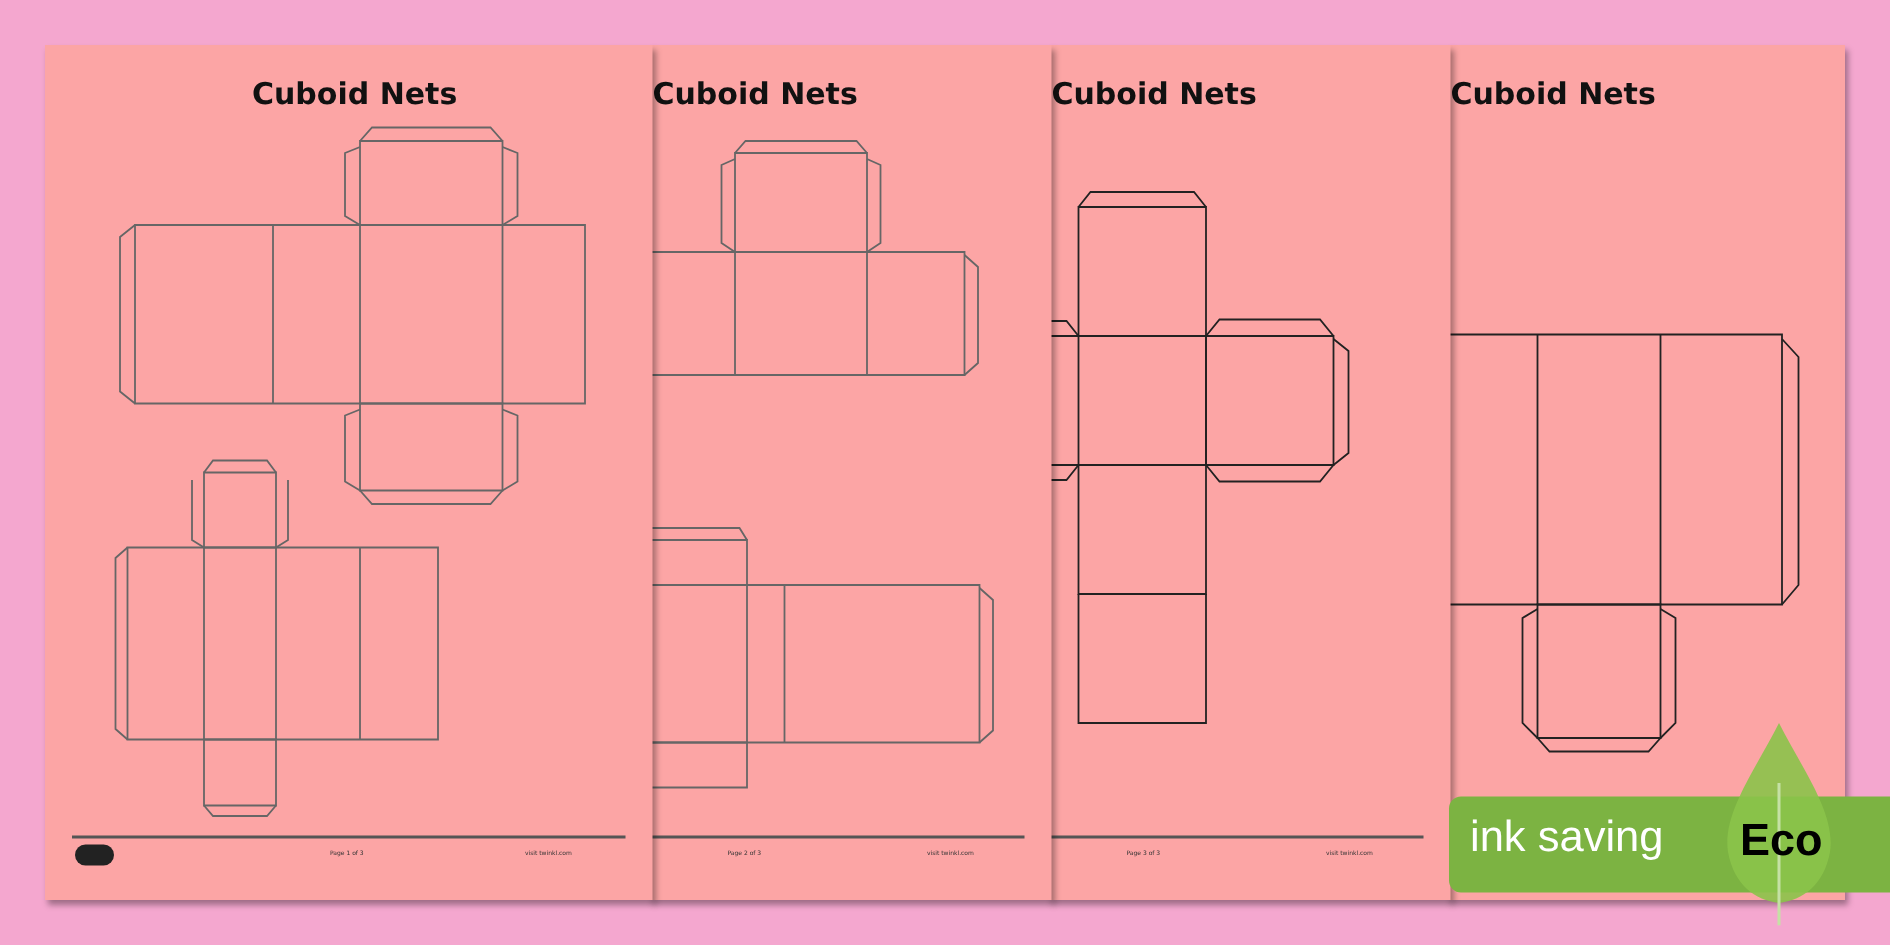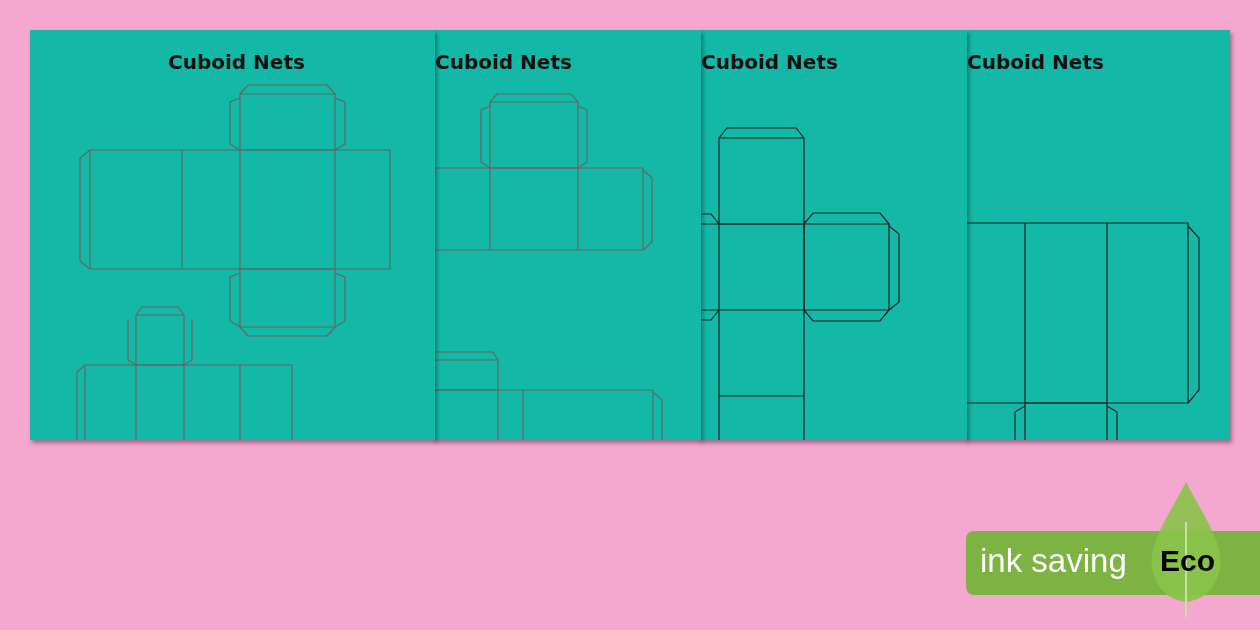--- a/index.html
+++ b/index.html
@@ -1,24 +1,24 @@
 <!DOCTYPE html>
 <html><head>
 <meta charset="utf-8">
 <style>
   html,body{margin:0;padding:0;}
   body{width:1260px;height:630px;background:#f4a7cf;position:relative;overflow:hidden;font-family:"DejaVu Sans",sans-serif;}
-  .page{position:absolute;top:30px;height:410px;background:#14b8a6;box-shadow:2px 3px 4px rgba(0,0,0,0.35);overflow:hidden;}
+  .page{position:absolute;top:30px;height:570px;background:#fca5a5;box-shadow:2px 3px 4px rgba(0,0,0,0.35);overflow:hidden;}
   .title{position:absolute;top:20px;font-family:"DejaVu Sans",sans-serif;font-weight:bold;font-size:20px;color:#111;}
   svg.net{position:absolute;left:0;top:0;}
   .footer-line{position:absolute;left:18px;right:18px;height:2px;background:#555;}
   .footer-text{position:absolute;font-size:4px;color:#333;}
   .logo{position:absolute;width:26px;height:14px;border-radius:8px;background:#222;}
   .eco{position:absolute;left:966px;top:531px;width:300px;height:64px;background:#7cb342;border-radius:8px 0 0 8px;}
-  .eco-text{position:absolute;left:14px;top:11px;font-family:"Liberation Sans",sans-serif;font-size:33px;color:#fff;}
+  .eco-text{position:absolute;left:14px;top:11px;font-family:"Liberation Sans",sans-serif;font-size:29px;color:#fff;}
   .eco-leaf{position:absolute;left:1146px;top:482px;}
   .eco-label{position:absolute;left:1160px;top:544px;font-family:"Liberation Sans",sans-serif;font-weight:bold;font-size:30px;color:#000000;}
 </style>
 </head>
 <body>
 
 <div class="page" style="left:30px;width:405px;z-index:4;">
   <div class="title" style="left:138px;">Cuboid Nets</div>
   <svg class="net" width="405" height="570" fill="none" stroke="#666" stroke-width="1.2">
 

